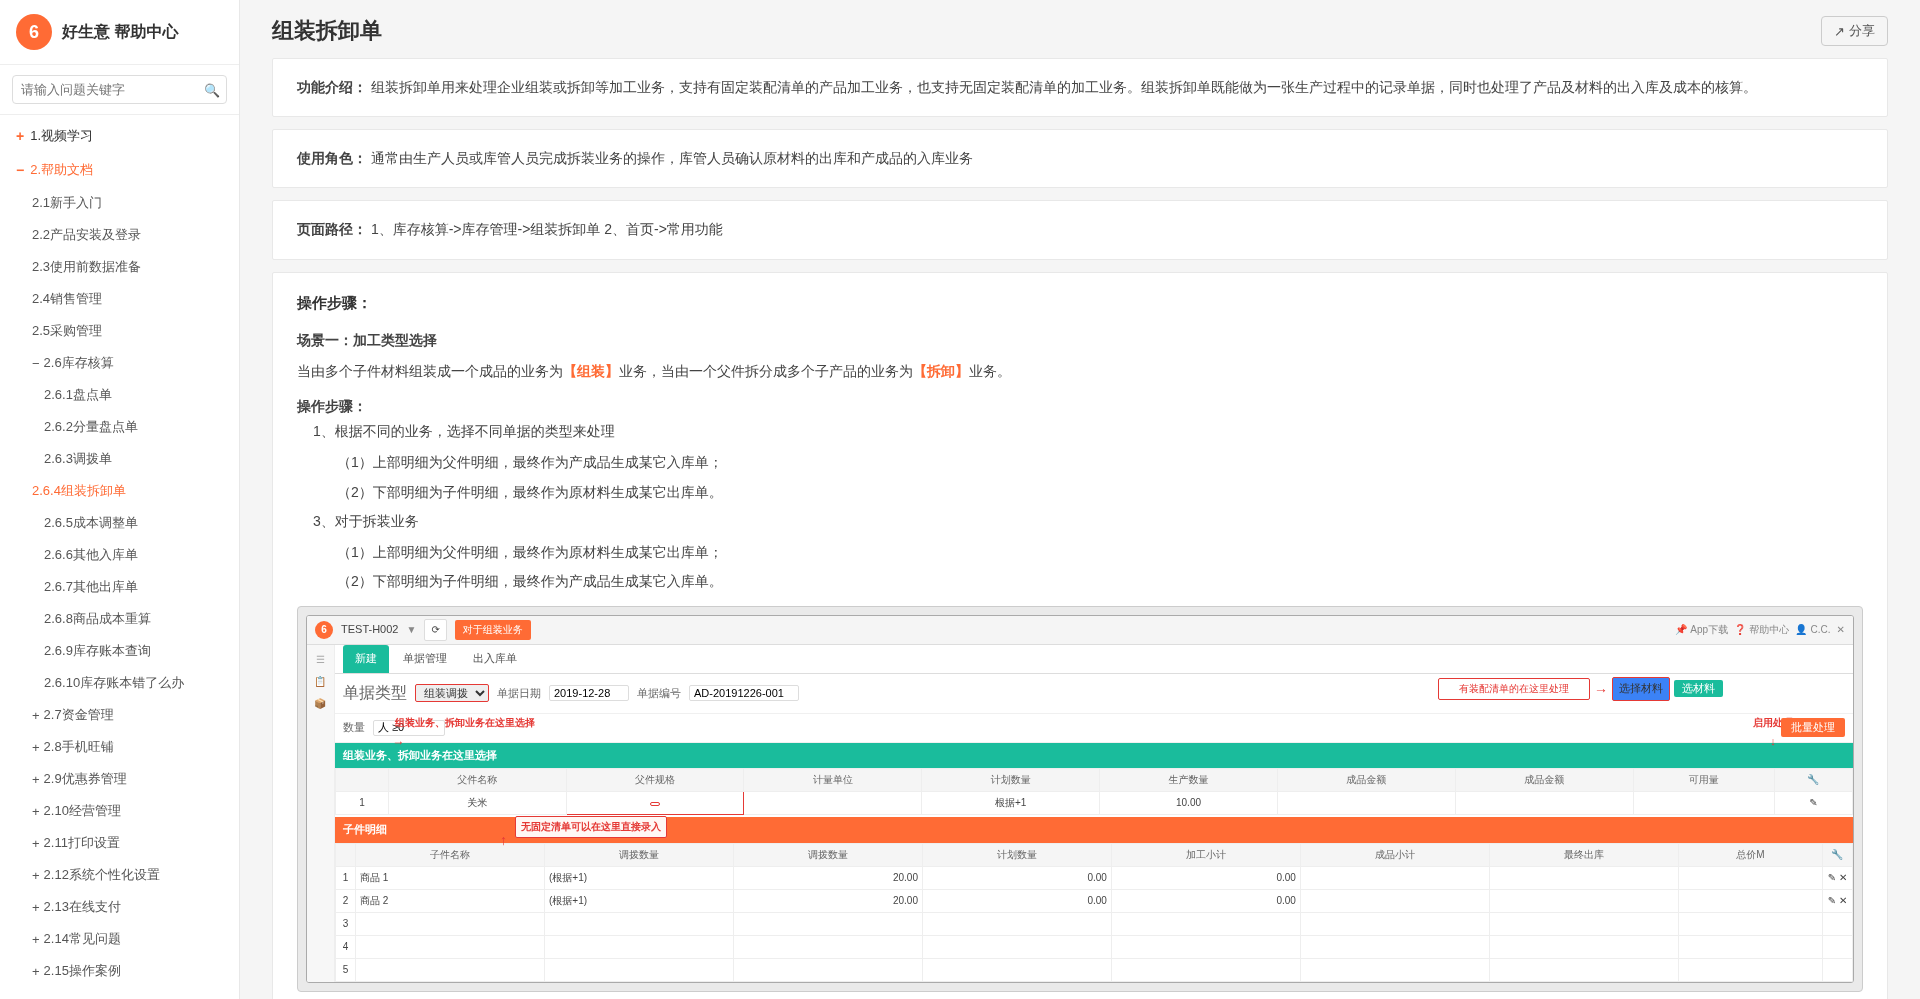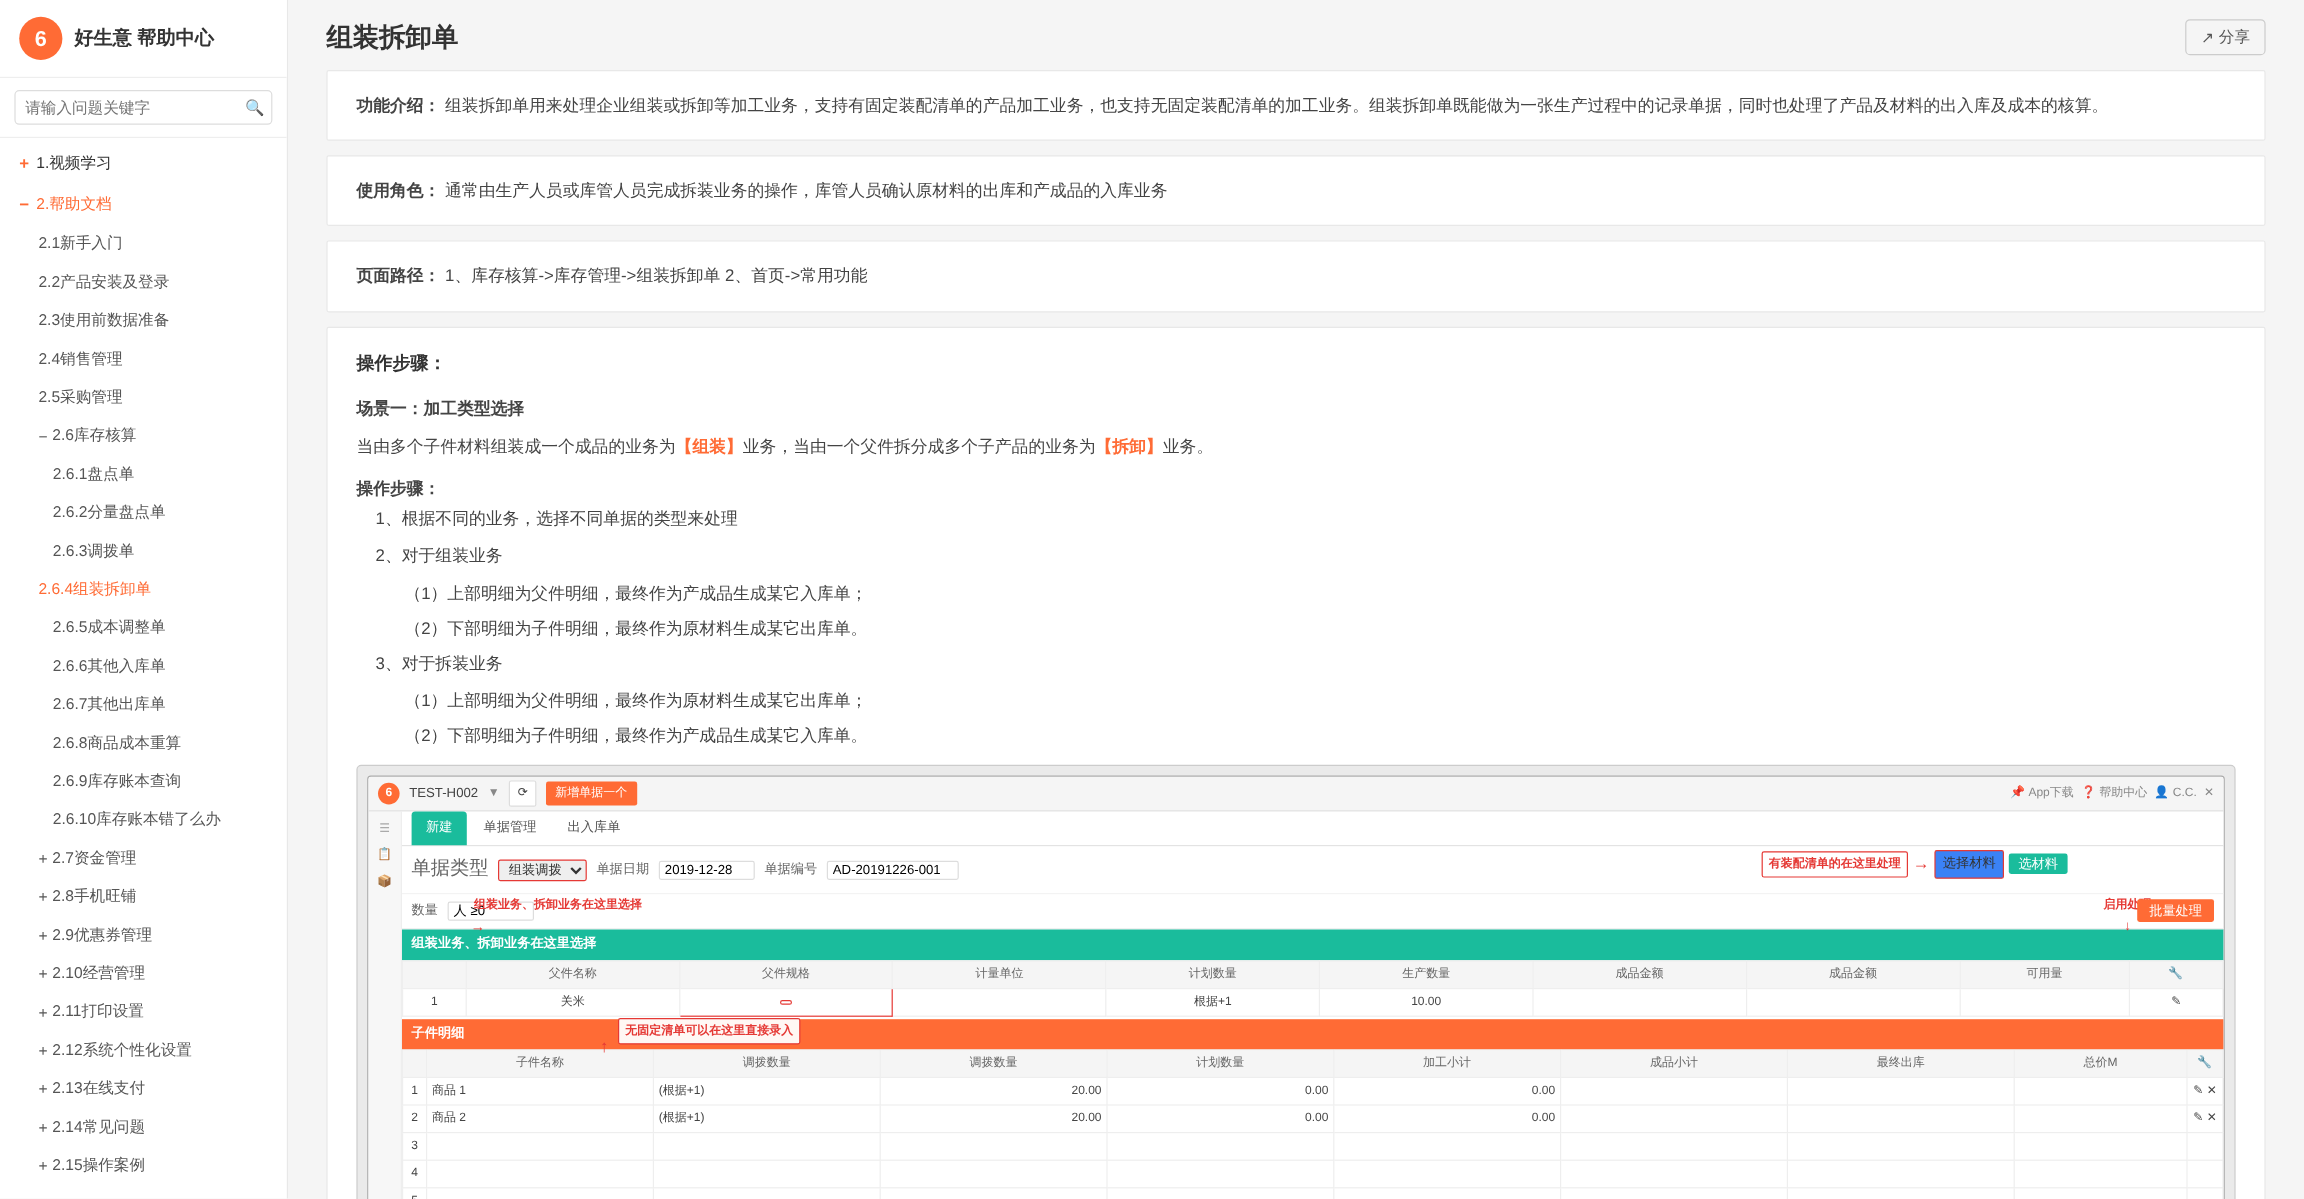--- a/index.html
+++ b/index.html
@@ -307,39 +307,38 @@
       <div class="section-title">操作步骤：</div>
 
       <p class="bold-text">场景一：加工类型选择</p>
       <p style="margin: 6px 0;">
         当由多个子件材料组装成一个成品的业务为<span class="highlight-text bold-text">【组装】</span>业务，当由一个父件拆分成多个子产品的业务为<span class="highlight-text bold-text">【拆卸】</span>业务。
       </p>
 
       <p class="bold-text" style="margin-top:10px;">操作步骤：</p>
       <div class="step-content">
         <p>1、根据不同的业务，选择不同单据的类型来处理</p>
-        <p>2、对于组装业务</p>
         <div class="sub-step">（1）上部明细为父件明细，最终作为产成品生成某它入库单；</div>
         <div class="sub-step">（2）下部明细为子件明细，最终作为原材料生成某它出库单。</div>
         <p>3、对于拆装业务</p>
         <div class="sub-step">（1）上部明细为父件明细，最终作为原材料生成某它出库单；</div>
         <div class="sub-step">（2）下部明细为子件明细，最终作为产成品生成某它入库单。</div>
       </div>
 
       <div style="position:relative; margin-top: 12px; background:#eaeaea; border:1px solid #ccc; border-radius:4px; padding: 8px;">
 
         <div style="background:#fff; border:1px solid #aaa; border-radius:3px; overflow:hidden; font-size:11px;">
 
           <div style="background:#f5f5f5; border-bottom:1px solid #ddd; padding:3px 8px; display:flex; align-items:center; justify-content:space-between;">
             <div style="display:flex; align-items:center; gap:8px;">
               <span style="background:#ff6b35; color:#fff; border-radius:50%; width:18px; height:18px; display:inline-flex; align-items:center; justify-content:center; font-weight:bold; font-size:10px;">6</span>
               <span>TEST-H002</span>
               <span style="font-size:10px; color:#888;">▼</span>
               <span style="background:#fff; border:1px solid #ddd; padding:1px 6px; border-radius:2px; font-size:10px;">⟳</span>
-              <span style="background:#ff6b35; color:#fff; padding:1px 8px; border-radius:2px; font-size:10px;">新增单据一个</span>
+              <span style="background:#ff6b35; color:#fff; padding:1px 8px; border-radius:2px; font-size:10px;">对于组装业务</span>
             </div>
             <div style="display:flex; gap:6px; font-size:10px; color:#888;">
               <span>📌 App下载</span>
               <span>❓ 帮助中心</span>
               <span>👤 C.C.</span>
               <span style="cursor:pointer;">✕</span>
             </div>
           </div>
 
           <div style="display:flex;">
@@ -362,21 +361,21 @@
                 <span style="color:#666; font-size:16px;">单据类型</span>
                 <select style="border:1px solid #e53935; border-radius:2px; padding:1px 4px; font-size:11px; color:#333;">
                   <option>组装调拨</option>
                 </select>
                 <span style="color:#666; font-size:11px;">单据日期</span>
                 <input type="text" value="2019-12-28" style="border: 1px solid rgb(221, 221, 221); border-radius: 2px; padding: 1px 4px; font-size: 11px; width: 80px;">
                 <span style="color:#666; font-size:11px;">单据编号</span>
                 <input type="text" value="AD-20191226-001" style="border: 1px solid rgb(221, 221, 221); border-radius: 2px; padding: 1px 4px; font-size: 11px; width: 110px;">
 
                 <div style="position:absolute; right:130px; top:2px; display:flex; align-items:center; gap:4px;">
-                  <span style="color:#e53935; font-size:10px; font-weight:bold; background:rgba(255,255,255,0.9); border:1px solid #e53935; padding:1px 5px; border-radius:2px;">有装配清单的在这里处理</span>
+                  <span style="color:#e53935; font-size:10px; font-weight:normal; background:rgba(255,255,255,0.9); border:1px solid #e53935; padding:1px 20px; border-radius:2px;">有装配清单的在这里处理</span>
                   <span style="color:#e53935; font-size:14px;">→</span>
                   <div style="border:1px solid #e53935; border-radius:2px; padding:1px 6px; font-size:11px; color:#333; background:#3b82f6;">选择材料</div>
                   <button style="background:#1abc9c; color:#fff; border:none; border-radius:2px; padding:1px 8px; font-size:11px;">选材料</button>
                 </div>
               </div>
 
               <div style="background:#fff; padding:4px 8px; display:flex; align-items:center; gap:8px; border-bottom:1px solid #f0f0f0; flex-wrap:wrap; position:relative;">
                 <span style="color:#666; font-size:11px;">数量</span>
                 <input type="text" value="人 ≥0" style="border: 1px solid rgb(221, 221, 221); border-radius: 2px; padding: 1px 4px; font-size: 11px; width: 72px;">
 

